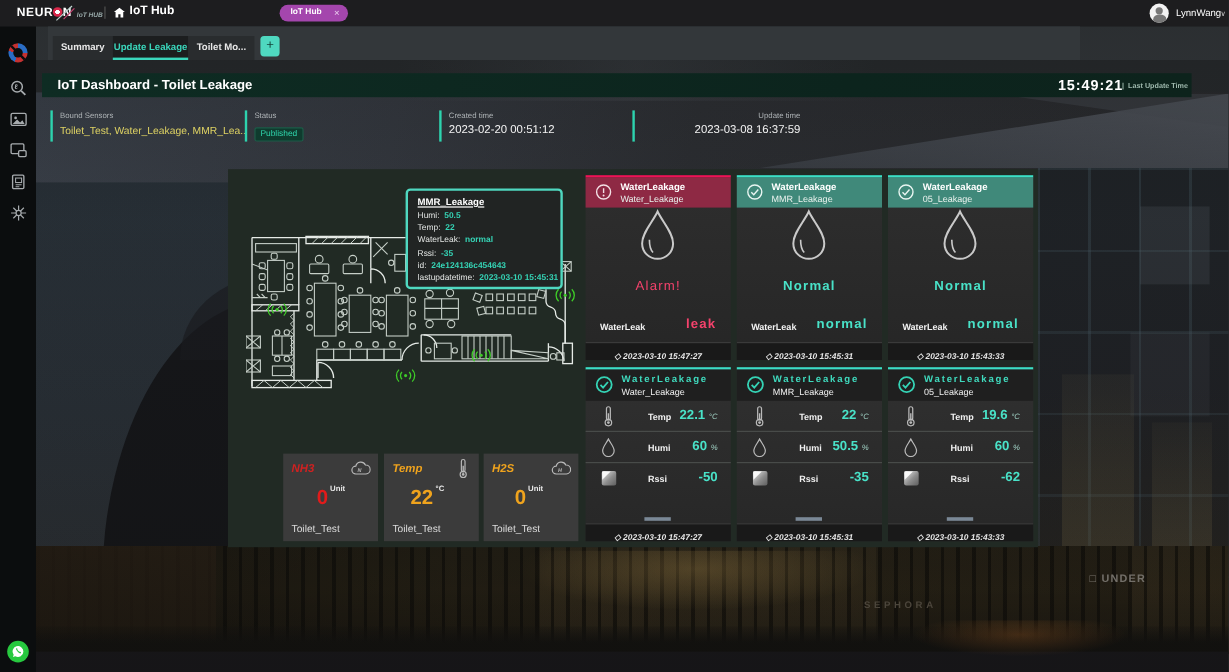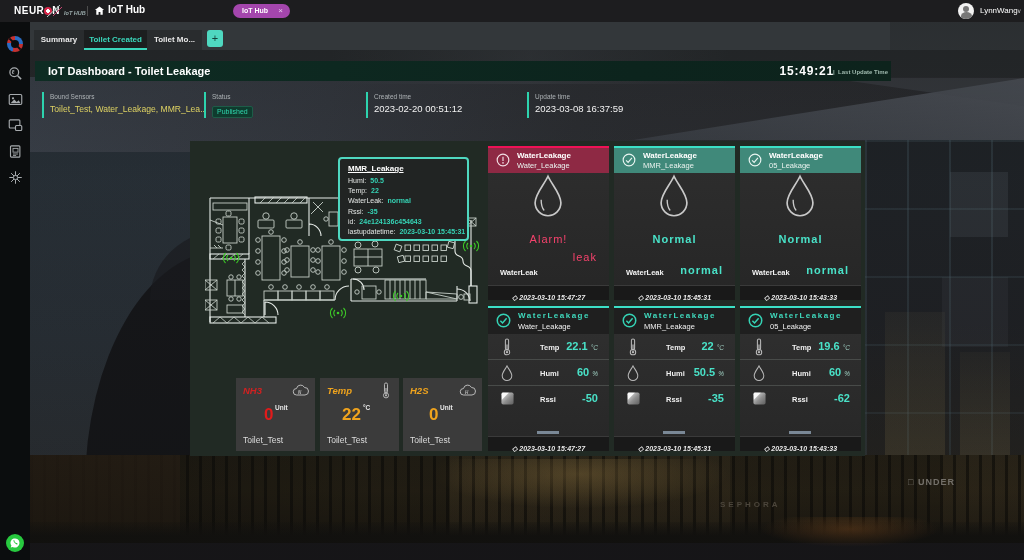--- a/index.html
+++ b/index.html
@@ -59,39 +59,39 @@
 
     <div class="abs" style="left:560px;top:56px;width:434px;height:62px;clip-path:polygon(100% 0, 100% 100%, 10% 100%);background:linear-gradient(to top right, #383c42 0%, #484c53 70%, #51555c 100%);"></div>
     <div class="abs" style="left:560px;top:56px;width:434px;height:62px;clip-path:polygon(55% 0, 100% 0, 100% 45%);background:rgba(70,75,82,0.45);"></div>
     <div class="abs" style="left:300px;top:28px;width:400px;height:34px;background:linear-gradient(to right, rgba(84,90,98,0) 0%, rgba(84,90,98,0.25) 50%, rgba(84,90,98,0) 100%);"></div>
 
     <div class="abs" style="left:730px;top:495px;width:180px;height:30px;background:radial-gradient(ellipse at 50% 40%, rgba(190,110,40,0.35), rgba(190,110,40,0) 70%);"></div>
 
     <div class="abs" style="left:0;top:0;width:994px;height:538px;background:linear-gradient(180deg,rgba(20,22,24,0.25) 0%,rgba(20,22,24,0.05) 30%,rgba(10,10,10,0.25) 100%);"></div>
   </div>
 
-  <div class="abs" id="titlebar" style="left:35px;top:61px;width:856px;height:20px;background:linear-gradient(90deg,#0e2c23 0%,#0c241d 70%,#0d231c 100%);">
+  <div class="abs" id="titlebar" style="left:35px;top:61px;width:958px;height:20px;background:linear-gradient(90deg,#0e2c23 0%,#0c241d 70%,#0d231c 100%);">
     <div class="abs" style="left:13px;top:4px;font-size:11px;font-weight:bold;color:#fff;">IoT Dashboard - Toilet Leakage</div>
     <div class="abs" style="right:57px;top:3px;font-size:12px;font-weight:bold;color:#fff;letter-spacing:0.8px;">15:49:21</div>
     <div class="abs" style="right:3px;top:8px;font-size:6px;color:#9fb9ae;font-weight:bold;">|&nbsp; Last Update Time</div>
   </div>
 
   <div class="abs" style="left:42px;top:92px;width:162px;height:26px;border-left:2.5px solid #2dd3ae;padding:1px 0 0 6px;white-space:nowrap;overflow:hidden;">
     <div style="font-size:6.5px;color:#aeb3b6;">Bound Sensors</div>
     <div style="font-size:8.6px;color:#ded263;margin-top:3.5px;">Toilet_Test, Water_Leakage, MMR_Lea...</div>
   </div>
   <div class="abs" style="left:204px;top:92px;width:120px;height:26px;border-left:2.5px solid #2dd3ae;padding:1px 0 0 6px;">
     <div style="font-size:6.5px;color:#aeb3b6;">Status</div>
     <div style="display:inline-block;font-size:7px;color:#2fd6ad;background:#0f3b2e;border:1px solid #1d5c48;border-radius:2px;padding:1px 4px 2px;margin-top:2px;">Published</div>
   </div>
   <div class="abs" style="left:366px;top:92px;width:140px;height:26px;border-left:2.5px solid #2dd3ae;padding:1px 0 0 6px;">
     <div style="font-size:6.5px;color:#aeb3b6;">Created time</div>
     <div style="font-size:9.5px;color:#f2f2f2;margin-top:3px;">2023-02-20 00:51:12</div>
   </div>
-  <div class="abs" style="left:527px;top:92px;width:140px;height:26px;border-left:2.5px solid #2dd3ae;padding:1px 0 0 6px;">
+  <div class="abs" style="left:527px;top:92px;width:140px;height:26px;border-left:2.5px solid #2dd3ae;padding:1px 0 0 6px;text-align:right;">
     <div style="font-size:6.5px;color:#aeb3b6;">Update time</div>
     <div style="font-size:9.5px;color:#f2f2f2;margin-top:3px;">2023-03-08 16:37:59</div>
   </div>
 
   <div class="abs" id="panel" style="left:190px;top:141px;width:675px;height:315px;background:#212a24;"></div>
 
   <div class="abs" id="floorplan" style="left:205px;top:150px;width:300px;height:200px;">
   <svg width="300" height="200" viewBox="0 0 300 200">
     <g stroke="#e6ebe7" stroke-width="1.1" fill="none">
 
@@ -290,21 +290,21 @@
           <div class="cardhead-t">WaterLeakage</div>
           <div class="cardhead-s">Water_Leakage</div>
         </div>
     </div>
     <svg class="abs" style="left:43px;top:26px;" width="34" height="44" viewBox="0 0 42 58">
         <path d="M21 3 C26 14 38 26 38 38 A17 17 0 0 1 4 38 C4 26 16 14 21 3 Z" fill="none" stroke="#c9c9c9" stroke-width="2.2"></path>
         <path d="M12 34 C12 40 13 45 16 48" fill="none" stroke="#c9c9c9" stroke-width="1.8"></path>
       </svg>
     <div class="abs" style="left:0;top:85px;width:121px;text-align:center;font-size:11px;font-weight:normal;color:#f5426c;letter-spacing:1px;">Alarm!</div>
     <div class="abs" style="left:12px;top:120px;font-size:7.5px;font-weight:bold;color:#f2f2f2;">WaterLeak</div>
-    <div class="abs" style="right:12px;top:103px;font-size:11px;font-weight:normal;color:#f5426c;letter-spacing:1px;">leak</div>
+    <div class="abs" style="right:12px;top:116px;font-size:11px;font-weight:bold;color:#f5426c;letter-spacing:1px;">leak</div>
     <div class="cfoot"><span>◇ 2023-03-10 15:47:27</span></div>
   </div>
 
   <div class="abs" style="left:614px;top:146px;width:121px;height:154px;background:linear-gradient(180deg,#2e2e2e,#262626);border-top:2.5px solid #3be0c6;">
     <div class="abs" style="left:0;top:0;width:121px;height:25px;background:#40897a;">
       <svg class="abs" style="left:8px;top:5px" width="14" height="14" viewBox="0 0 24 24">
           <circle cx="12" cy="12" r="10" fill="none" stroke="#e8f5f1" stroke-width="2"></circle>
           <path d="M7 12.5 L10.5 16 L17 8.5" fill="none" stroke="#e8f5f1" stroke-width="2"></path>
         </svg>
       <div class="abs" style="left:29px;top:3px;">
@@ -520,23 +520,23 @@
       <div class="abs" style="right:7px;top:2px;font-size:8px;color:#eacdee;">×</div>
     </div>
     <div class="abs" style="left:958px;top:3px;width:16px;height:16px;border-radius:50%;background:#f2f2f2;overflow:hidden;">
       <div class="abs" style="left:5px;top:3px;width:6px;height:6px;border-radius:50%;background:#777;"></div>
       <div class="abs" style="left:2.5px;top:9px;width:11px;height:8px;border-radius:50% 50% 0 0;background:#777;"></div>
     </div>
     <div class="abs" style="left:980px;top:6px;font-size:8px;font-weight:normal;color:#fff;">LynnWang</div>
     <div class="abs" style="left:1017px;top:7px;font-size:6px;color:#ccc;">∨</div>
   </div>
 
-  <div class="abs" id="tabs" style="left:30px;top:22px;width:860px;height:28px;background:#33373a;">
+  <div class="abs" id="tabs" style="left:40px;top:22px;width:860px;height:28px;background:#33373a;">
     <div class="abs" style="left:4px;top:8px;width:50px;height:20px;background:#292c2e;color:#e8e8e8;font-size:8px;font-weight:bold;text-align:center;line-height:20px;">Summary</div>
-    <div class="abs" style="left:54px;top:8px;width:63px;height:20px;background:#1c1e1f;color:#3ad6bb;font-size:8px;font-weight:bold;text-align:center;line-height:20px;border-bottom:2px solid #3ad6bb;">Toilet Created</div>
+    <div class="abs" style="left:54px;top:8px;width:63px;height:20px;background:#1c1e1f;color:#3ad6bb;font-size:8px;font-weight:bold;text-align:center;line-height:20px;border-bottom:2px solid #3ad6bb;">Update Leakage</div>
     <div class="abs" style="left:117px;top:8px;width:55px;height:20px;background:#292c2e;color:#e8e8e8;font-size:8px;font-weight:bold;text-align:center;line-height:20px;">Toilet Mo...</div>
     <div class="abs" style="left:177px;top:8px;width:16px;height:17px;background:#4fd8c0;border-radius:3px;color:#14433a;font-size:11px;text-align:center;line-height:16px;">+</div>
   </div>
 
   <div class="abs" id="sidebar" style="left:0;top:22px;width:30px;height:538px;background:#0b0d0e;">
     <div class="abs" style="left:7px;top:14px;width:16px;height:16px;border-radius:50%;background:conic-gradient(#2a6cc4 0 90deg,#c43131 90deg 200deg,#2a6cc4 200deg 280deg,#c43131 280deg 360deg);">
       <div class="abs" style="left:4px;top:4px;width:8px;height:8px;border-radius:50%;background:#0b0d0e;"></div>
       <div class="abs" style="left:0;top:7px;width:16px;height:2px;background:#0b0d0e;transform:rotate(45deg);"></div>
     </div>
     <svg class="abs" style="left:8px;top:44px" width="15" height="15" viewBox="0 0 24 24">

